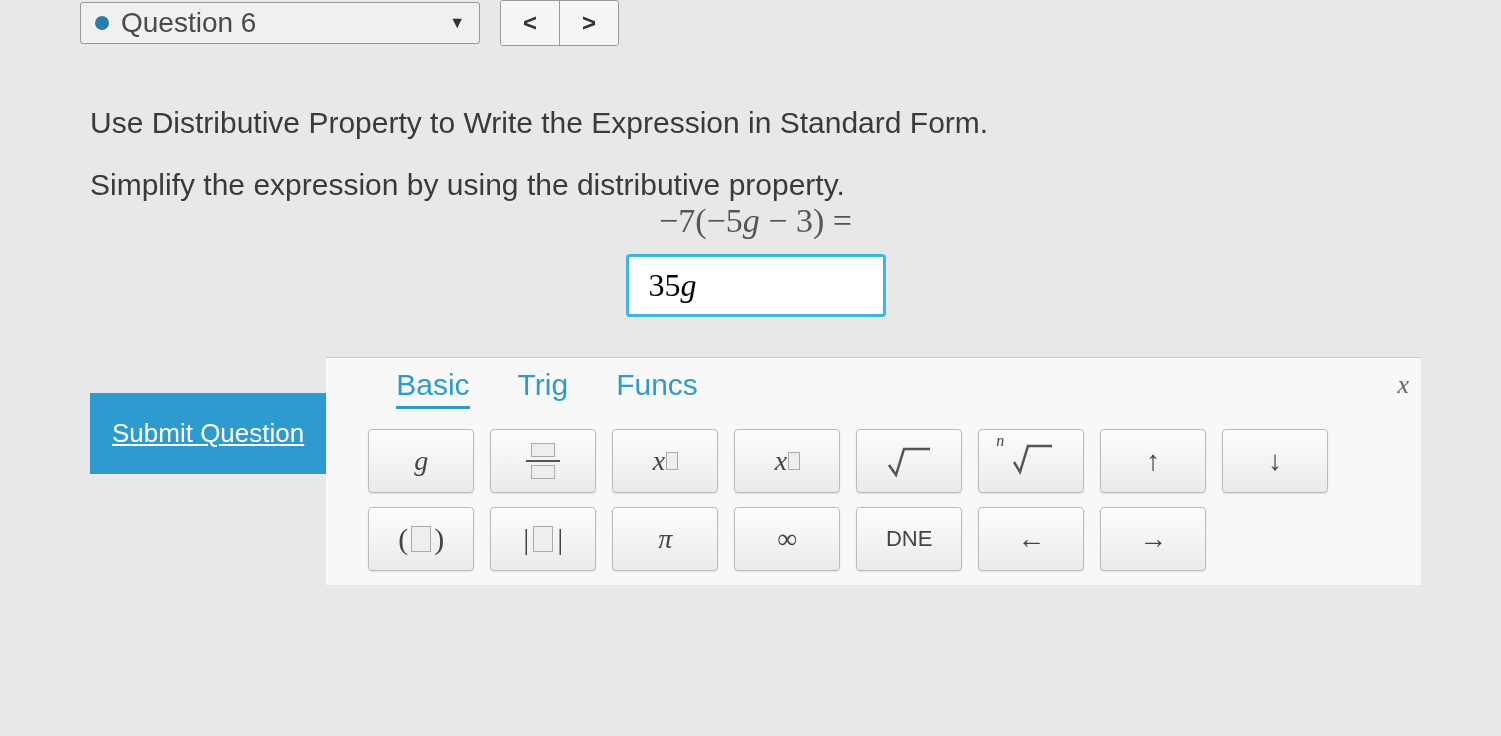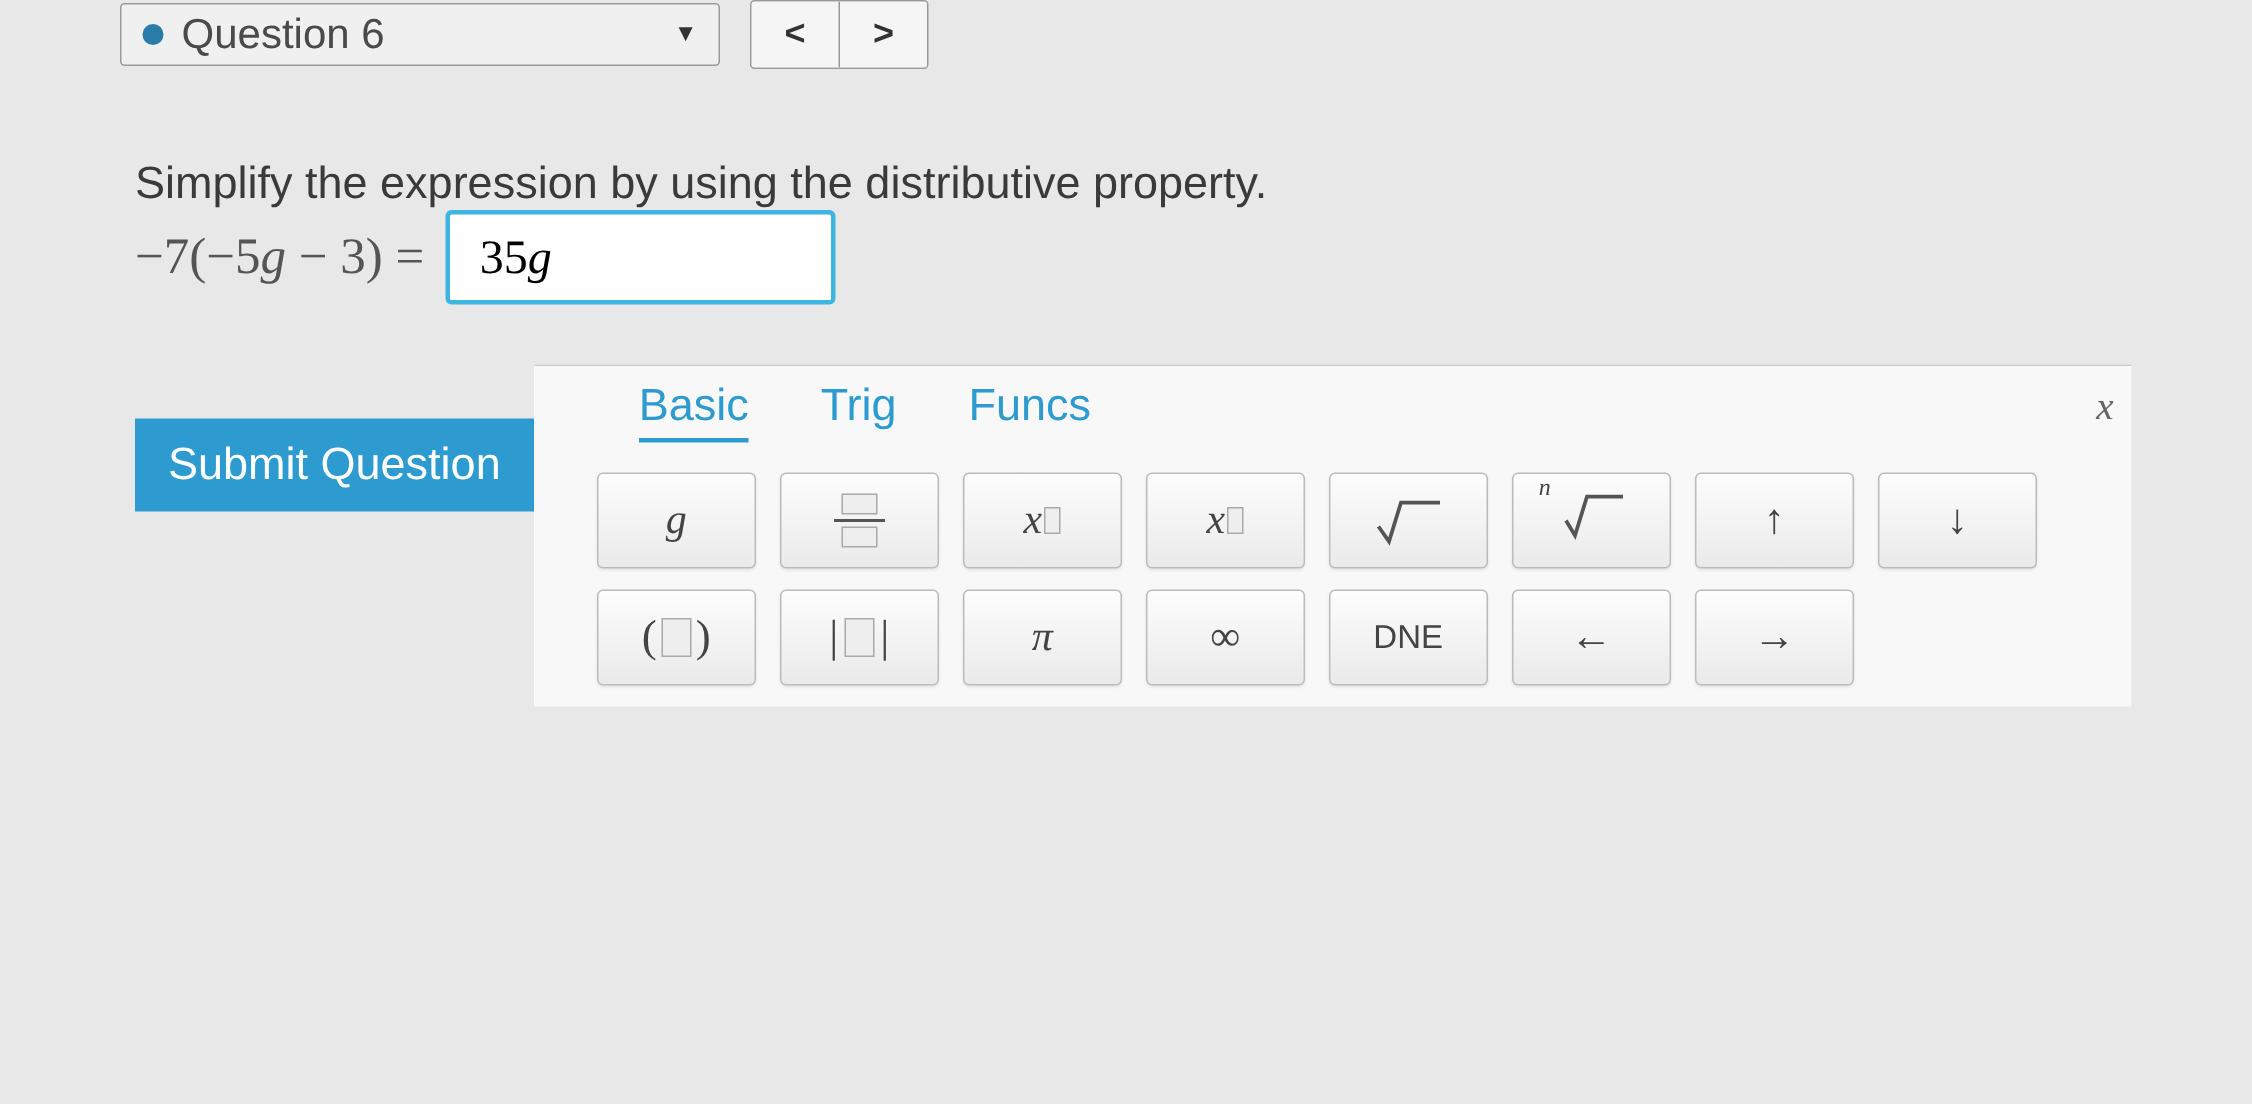--- a/index.html
+++ b/index.html
@@ -74,20 +74,21 @@
       margin-bottom: 28px;
     }
     .instruction2 {
       font-size: 30px;
     }
     .equation-row {
       display: flex;
       align-items: center;
       gap: 14px;
       margin-bottom: 40px;
+      flex-direction: column;
     }
     .expression {
       font-size: 34px;
       color: #555;
       font-family: 'Times New Roman', serif;
     }
     .expression .var {
       font-style: italic;
     }
     .answer-input {
@@ -104,24 +105,25 @@
       font-style: italic;
     }
     .bottom-row {
       display: flex;
       align-items: flex-start;
     }
     .submit-btn {
       background: #2d9bcf;
       color: #fff;
       border: none;
-      padding: 14px 22px;
-      font-size: 30px;
+      padding: 25px 22px;
+      font-size: 26px;
       cursor: pointer;
       margin-top: 36px;
+      text-decoration: underline;
     }
     .keypad-panel {
       margin-left: 0;
       flex: 1;
       background: #f8f8f8;
       border-top: 1px solid #ccc;
       position: relative;
     }
     .keypad-tabs {
       display: flex;
@@ -236,20 +238,21 @@
     <span class="question-label">Question 6</span>
     <span class="dropdown-arrow">▼</span>
   </div>
   <div class="nav-btns">
     <button class="nav-btn">&lt;</button>
     <button class="nav-btn">&gt;</button>
   </div>
 </div>
 
 <div class="content">
+  <p class="instruction1">Use Distributive Property to Write the Expression in Standard Form.</p>
   <p class="instruction2">Simplify the expression by using the distributive property.</p>
 
   <div class="equation-row">
     <span class="expression">
       <span>−7(−5</span><span class="var">g</span><span> − 3) =</span>
     </span>
     <div class="answer-input">
       <span>35</span><span class="var">g</span>
     </div>
   </div>

